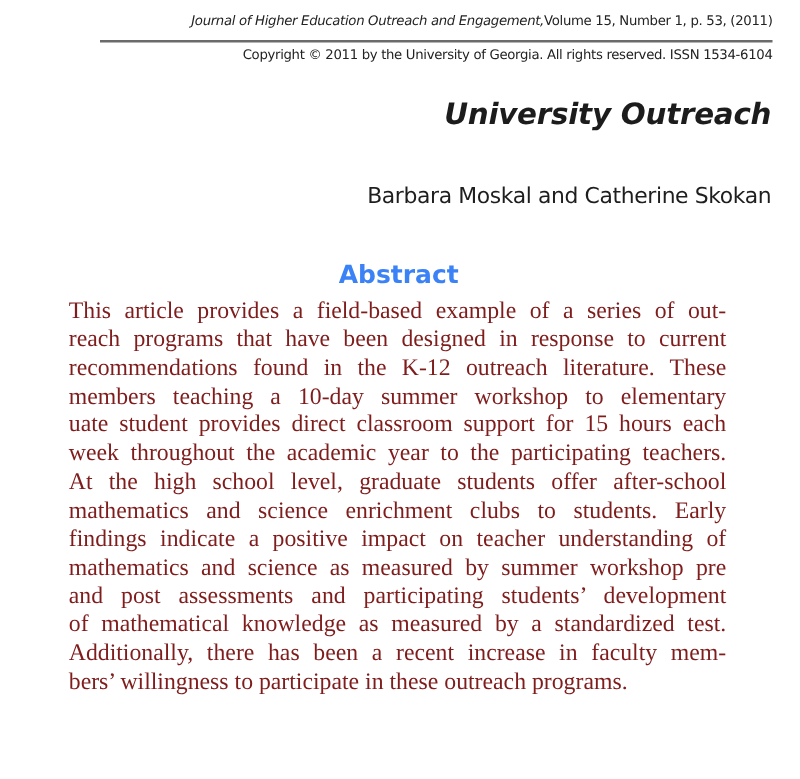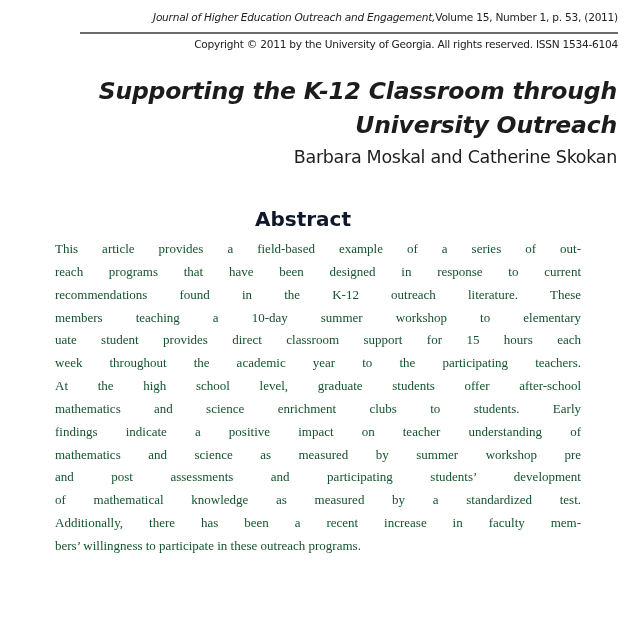--- a/index.html
+++ b/index.html
@@ -25,45 +25,44 @@
       white-space: nowrap;
     }
     .authors {
       position: absolute; right: 23px; top: 147px;
       font-family: "DejaVu Sans", sans-serif; font-size: 17.5px; letter-spacing: -0.3px;
       color: #1e1e1e; white-space: nowrap;
     }
     .abstract-heading {
       position: absolute; left: 0; width: 596px; top: 207px; text-align: center;
       font-family: "DejaVu Sans", sans-serif; font-weight: bold; font-size: 20px;
-      color: #0f172a; padding-left: 1px;
+      color: #3b82f6; padding-left: 17px;
     }
     .abstract-heading span { display: inline-block; transform: translateX(4px); }
     .abstract-body {
       position: absolute; left: 55px; top: 238px; width: 526px;
-      font-family: "Liberation Serif", serif; font-size: 13px; line-height: 22.85px;
-      color: #14532d;
+      font-family: "Liberation Serif", serif; font-size: 19px; line-height: 22.85px;
+      color: #7f1d1d;
     }
     .abstract-body .line {
       display: block; white-space: nowrap; text-align: justify; text-align-last: justify;
       height: 22.85px;
     }
     .abstract-body .line.last { text-align-last: left; }
   </style>
 </head>
 <body>
 
 <div class="journal-line"><span class="ital">Journal of Higher Education Outreach and Engagement,</span><span>Volume 15, Number 1, p. 53, (2011)</span></div>
 
 <div class="rule"></div>
 
 <div class="copyright-line">Copyright © 2011 by the University of Georgia. All rights reserved. ISSN 1534-6104</div>
 
 <div class="title">
-  <div>Supporting the K-12 Classroom through</div>
   <div>University Outreach</div>
 </div>
 
 <div class="authors">Barbara Moskal and Catherine Skokan</div>
 
 <div class="abstract-heading"><span>Abstract</span></div>
 
 <div class="abstract-body">
   <span class="line">This article provides a field-based example of a series of out-</span>
   <span class="line">reach programs that have been designed in response to current</span>

